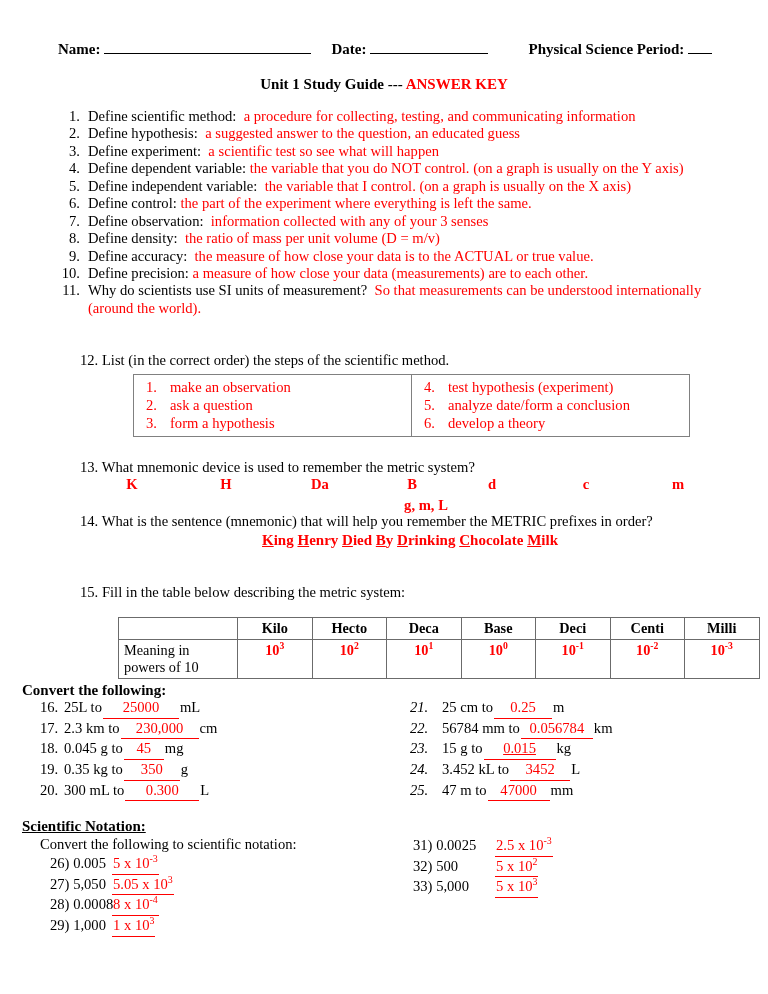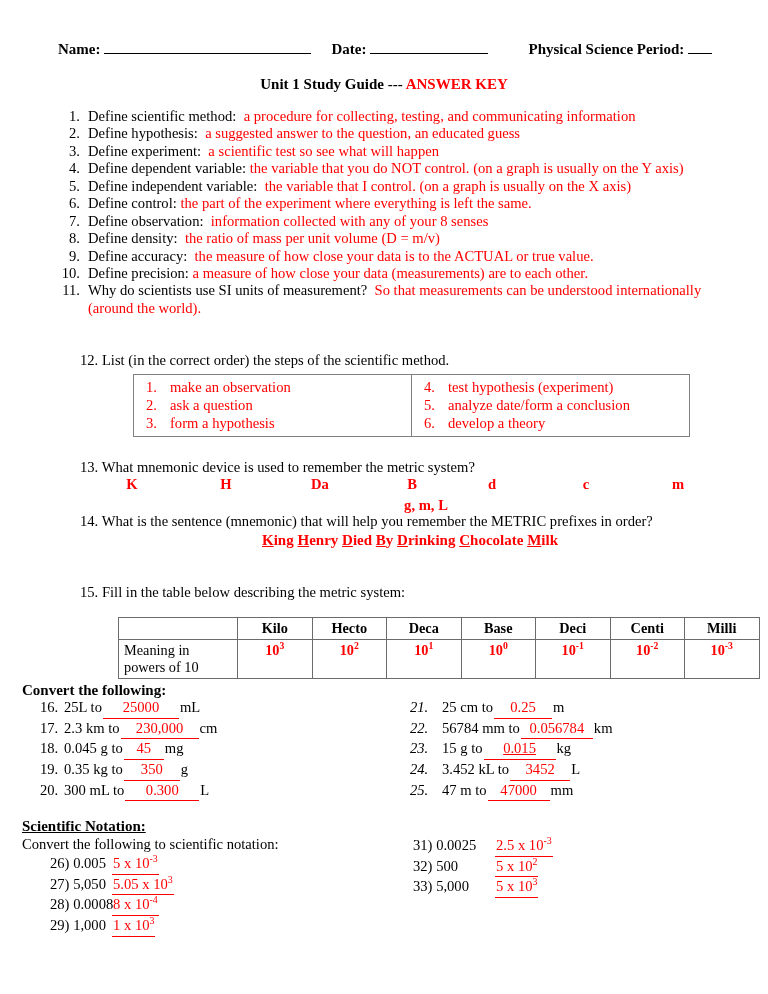--- a/index.html
+++ b/index.html
@@ -214,21 +214,21 @@
     position: absolute;
     top: 818px;
     left: 22px;
     font-weight: bold;
     text-decoration: underline;
     font-size: 15px;
   }
   .snsub {
     position: absolute;
     top: 836px;
-    left: 22px;
+    left: 40px;
     font-size: 14.6px;
   }
   .snL {
     position: absolute;
     top: 854px;
     left: 22px;
     width: 380px;
   }
   .snR {
     position: absolute;
@@ -291,21 +291,21 @@
     <div class="qrow">
       <span class="qnum">5.</span>
       <span class="qtext"><span>Define independent variable:</span>&nbsp; <span class="red">the variable that I control.    (on a graph is usually on the X axis)</span></span>
     </div>
     <div class="qrow">
       <span class="qnum">6.</span>
       <span class="qtext"><span>Define control:</span> <span class="red">the part of the experiment where everything is left the same.</span></span>
     </div>
     <div class="qrow">
       <span class="qnum">7.</span>
-      <span class="qtext"><span>Define observation:</span>&nbsp; <span class="red">information collected with any of your 8 senses</span></span>
+      <span class="qtext"><span>Define observation:</span>&nbsp; <span class="red">information collected with any of your 3 senses</span></span>
     </div>
     <div class="qrow">
       <span class="qnum">8.</span>
       <span class="qtext"><span>Define density:</span>&nbsp; <span class="red">the ratio of mass per unit volume   (D = m/v)</span></span>
     </div>
     <div class="qrow">
       <span class="qnum">9.</span>
       <span class="qtext"><span>Define accuracy:</span>&nbsp; <span class="red">the measure of how close your data is to the ACTUAL or true value.</span></span>
     </div>
     <div class="qrow">

